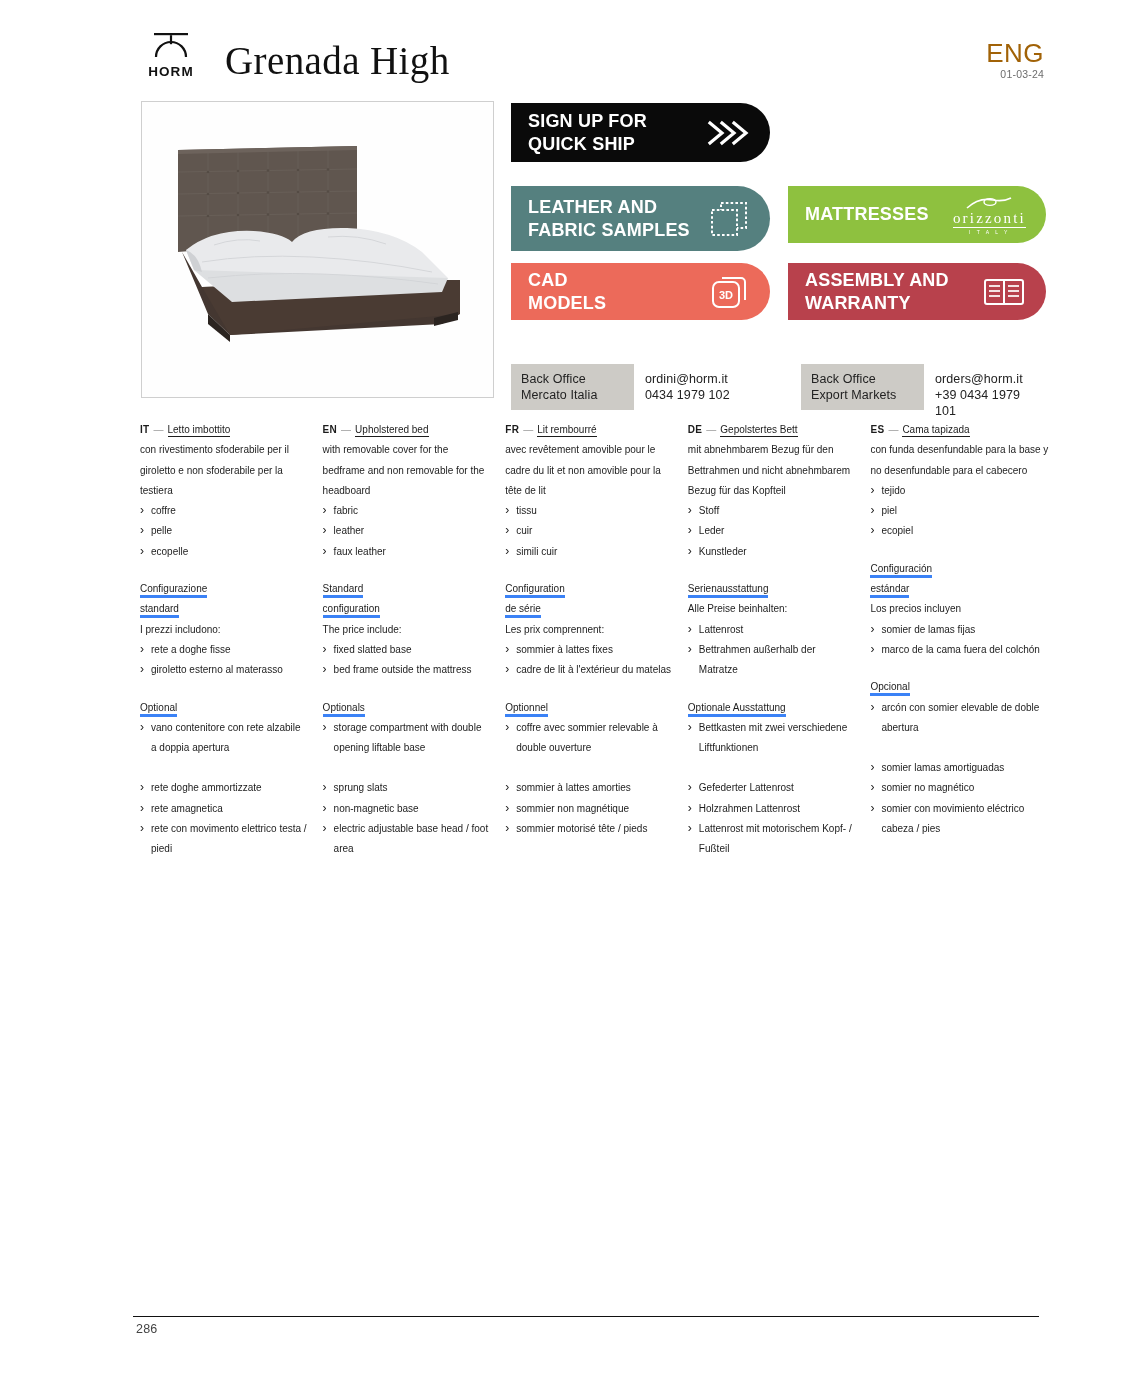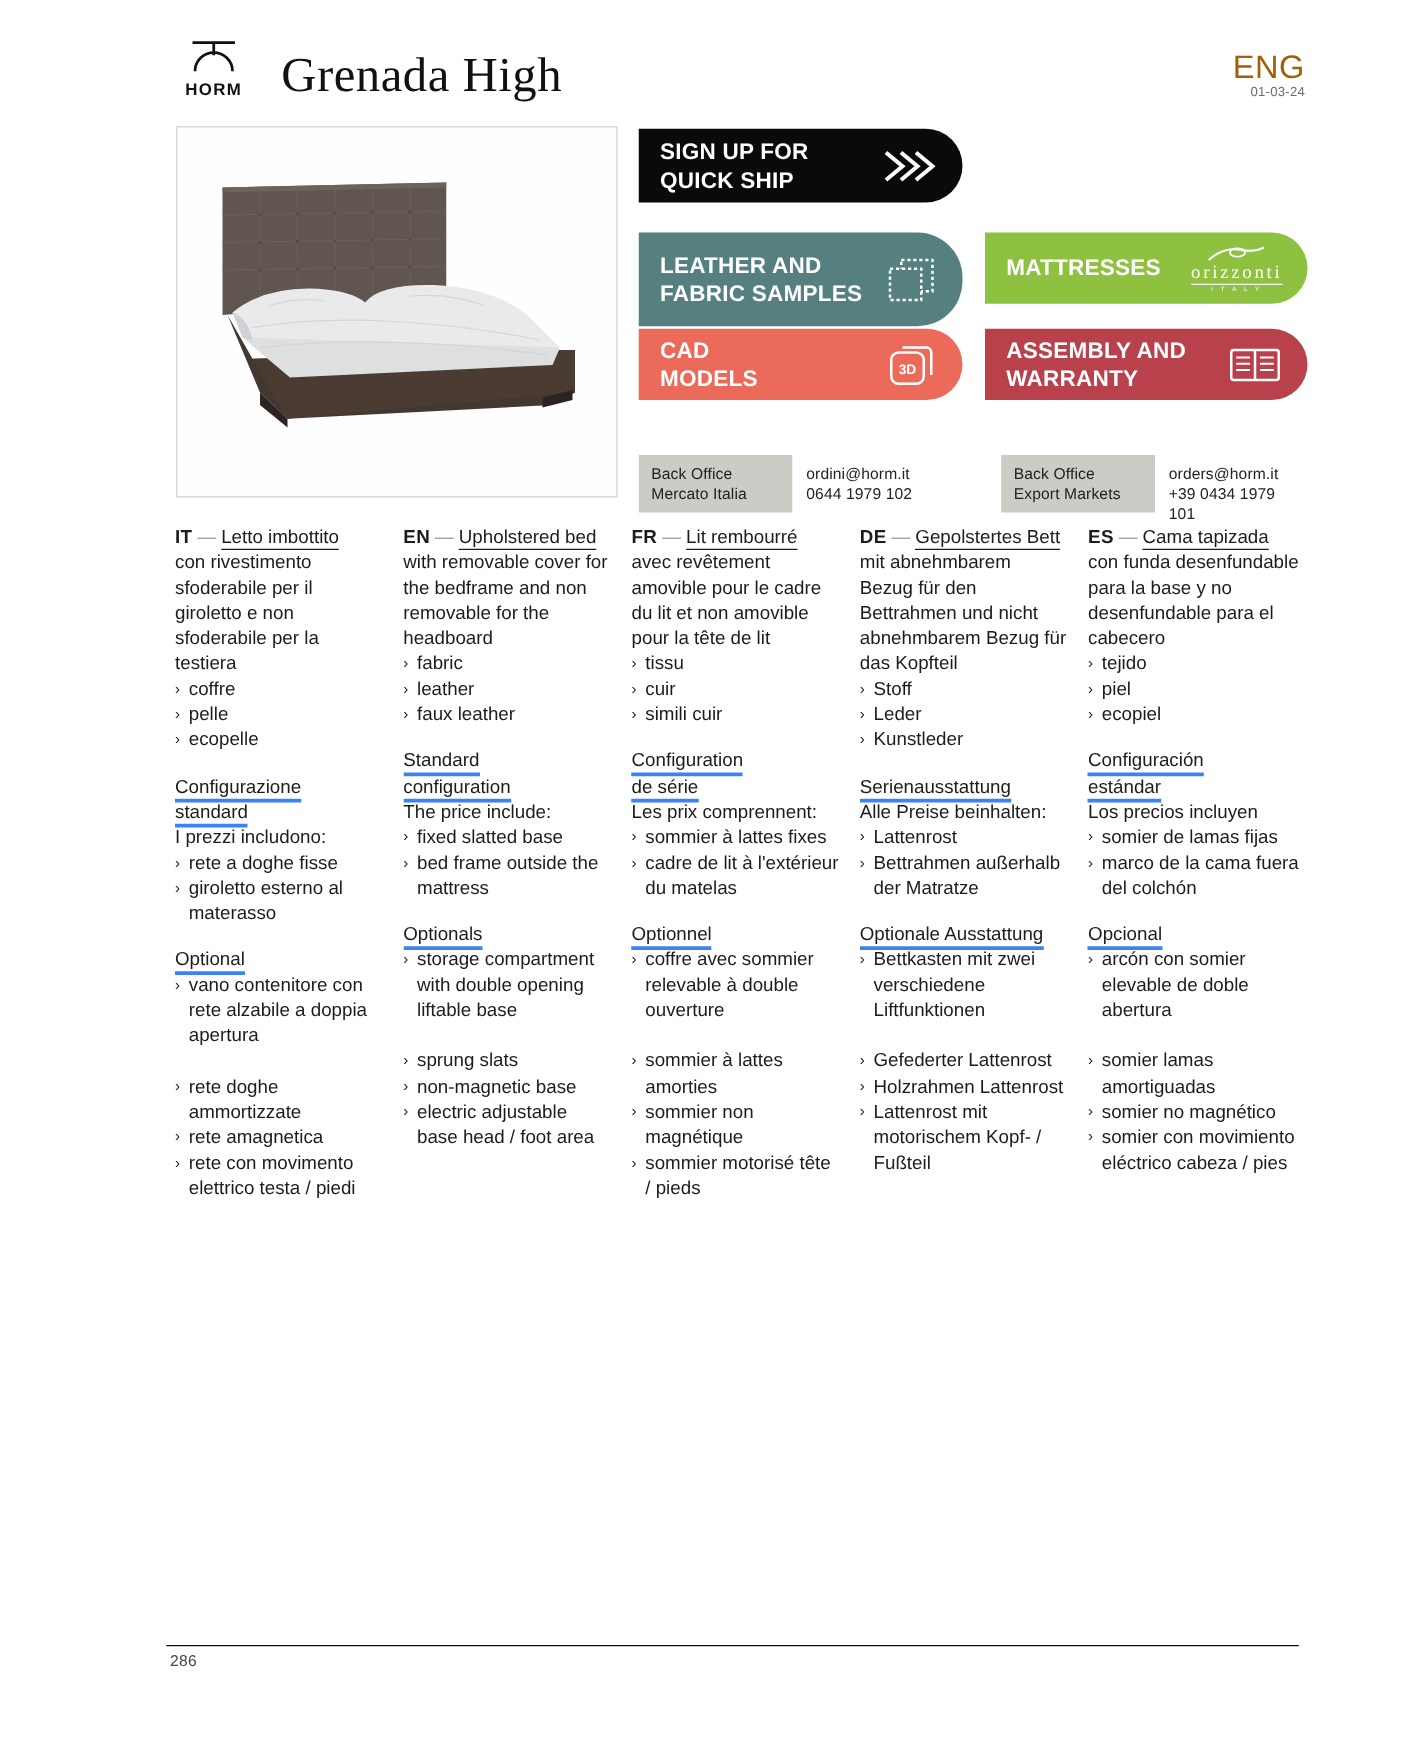--- a/index.html
+++ b/index.html
@@ -45,21 +45,21 @@
     justify-content: space-between;
     border-radius: 0 36px 36px 0; color: #fff; padding: 0 20px 0 17px;
   }
   .banner-label {
     font-size: 18px; line-height: 23px; letter-spacing: 0.2px; font-weight: 700;
     white-space: pre-line;
   }
   .banner-icon { display: flex; align-items: center; justify-content: center; }
 
   #banner-quickship { left: 0px;   top: 0px;   width: 259px; height: 59px; background: #0a0a0a; }
-  #banner-samples   { left: 0px;   top: 83px;  width: 259px; height: 75px; background: #55807f; }
+  #banner-samples   { left: 0px;   top: 83px;  width: 259px; height: 65px; background: #55807f; }
   #banner-mattress  { left: 277px; top: 83px;  width: 258px; height: 57px; background: #8ec13f; }
   #banner-cad       { left: 0px;   top: 160px; width: 259px; height: 57px; background: #ec6a5a; }
   #banner-assembly  { left: 277px; top: 160px; width: 258px; height: 57px; background: #b8414c; }
 
   
   .oriz { display: flex; flex-direction: column; align-items: center; line-height: 1; }
   .oriz-word {
     font-family: "Liberation Serif", serif; font-size: 15px; letter-spacing: 2.2px;
     color: #ffffff; border-bottom: 1px solid #ffffff; padding-bottom: 1px;
   }
@@ -77,21 +77,21 @@
   .contact-value {
     background: #ffffff; color: #222; padding: 7px 10px 0 11px;
     white-space: pre-line; flex: 1; letter-spacing: 0.1px;
   }
 
   
   .specs {
     position: absolute; left: 140px; top: 420px; width: 910px;
     display: flex; gap: 0px;
   }
-  .spec-col { width: 183px; padding-right: 16px; font-size: 15px; line-height: 20.3px; color: #1c1c1c; }
+  .spec-col { width: 183px; padding-right: 16px; font-size: 10px; line-height: 20.3px; color: #1c1c1c; }
   .spec-col:last-child { width: 180px; padding-right: 0; }
 
   .lang-head { margin-bottom: 0px; white-space: nowrap; }
   .lang-head .code { font-weight: 700; letter-spacing: 0.3px; }
   .lang-head .dash { color: #9a9a9a; padding: 0 4px; }
   .lang-head .name { border-bottom: 1px solid #1c1c1c; padding-bottom: 1px; }
 
   .spec-para { }
   .sub-head {
     margin-top: 17px; display: inline-block;
@@ -254,21 +254,21 @@
         </svg>
       </div>
     </div>
   </div>
 
   <div class="contacts">
     <div class="contact-box" id="contact-italia">
       <div class="contact-label" style="white-space: pre-line;">Back Office
 Mercato Italia</div>
       <div class="contact-value" style="white-space: pre-line;">ordini@horm.it
-0644 1979 102</div>
+0434 1979 102</div>
     </div>
     <div class="contact-box" id="contact-export">
       <div class="contact-label" style="white-space: pre-line;">Back Office
 Export Markets</div>
       <div class="contact-value" style="white-space: pre-line;">orders@horm.it
 +39 0434 1979 101</div>
     </div>
   </div>
 
   <div class="specs">

